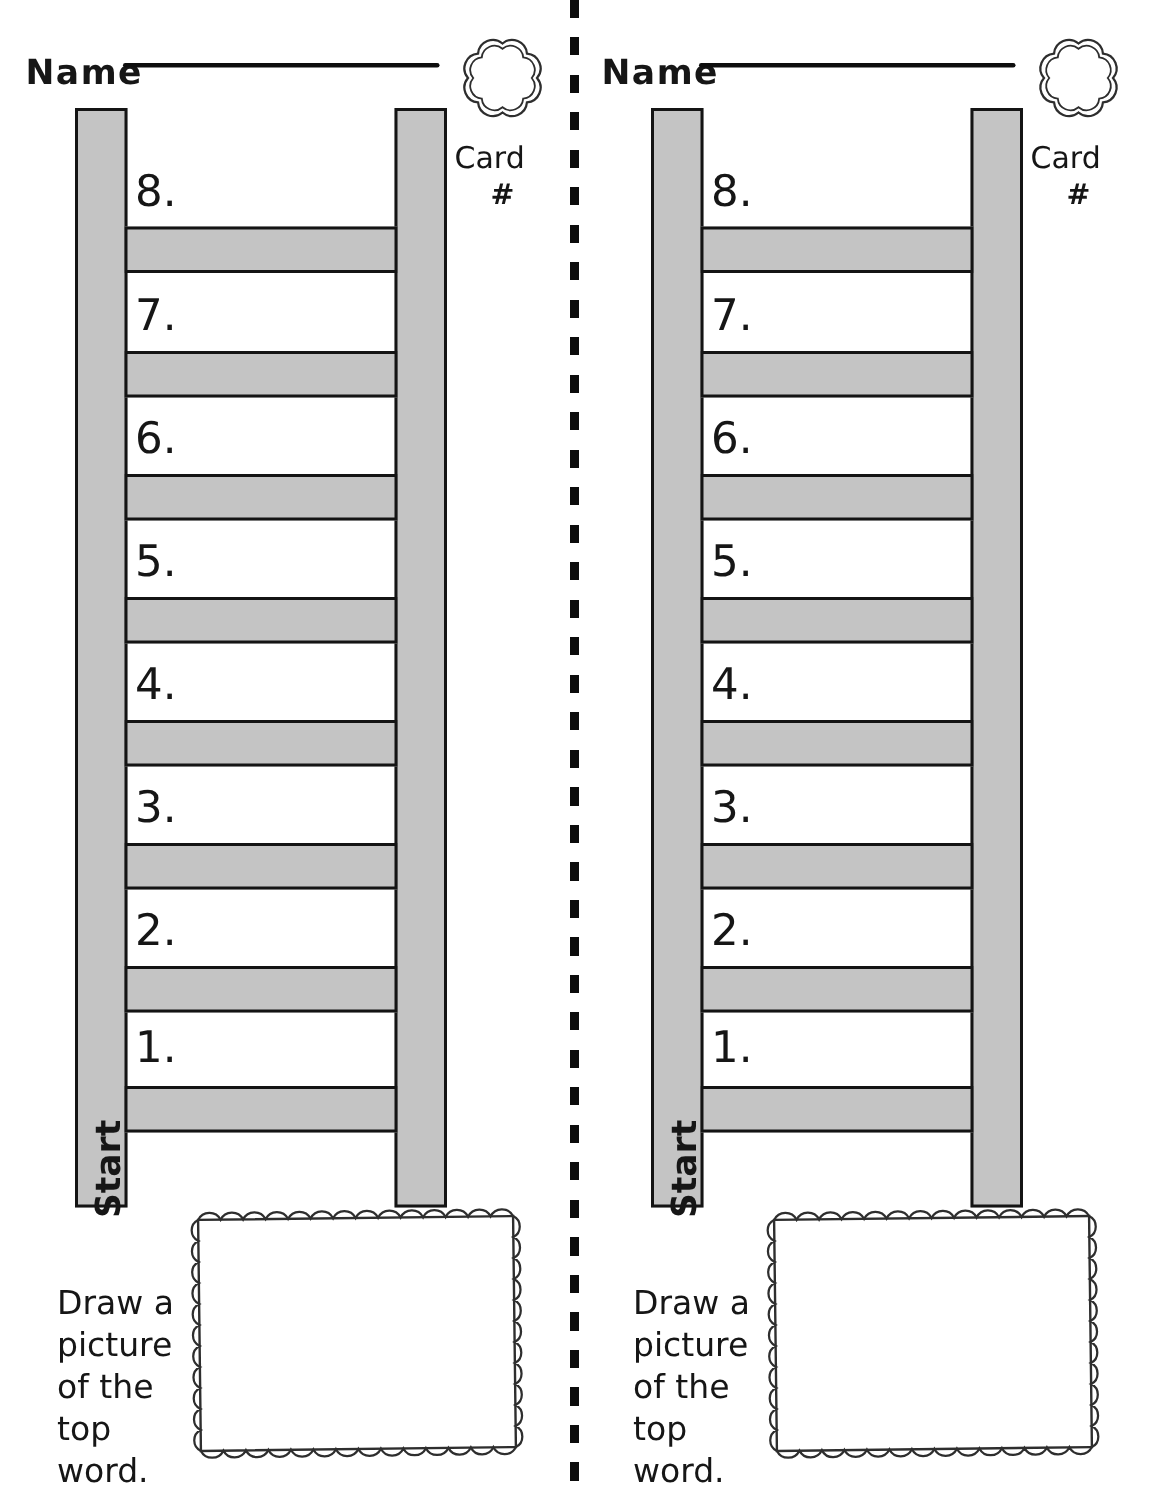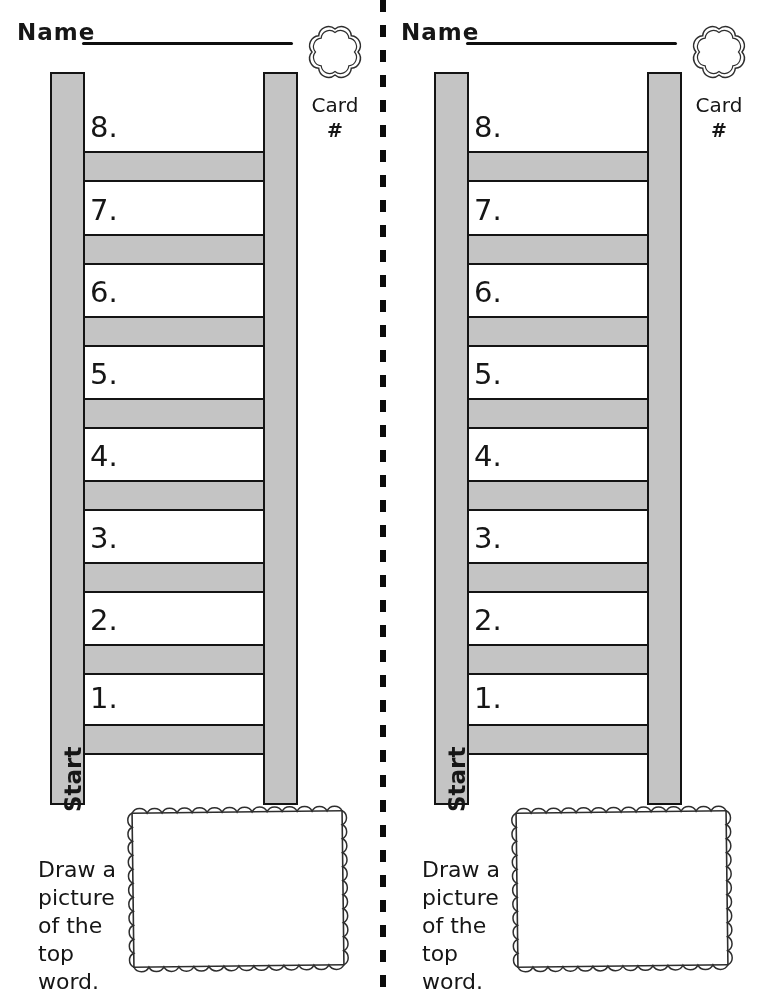--- a/index.html
+++ b/index.html
@@ -9,25 +9,25 @@
     overflow:hidden;
   }
   .divider{
     position:absolute;left:380px;top:0;width:6px;height:994px;
     background:repeating-linear-gradient(to bottom,#0c0c0c 0 12px,transparent 12px 25px);
   }
   .half{position:absolute;top:0;width:384px;height:994px;}
   #half-0{left:0;}
   #half-1{left:384px;}
 
-  .name-label{position:absolute;left:17px;top:19px;font-size:23px;font-weight:600;letter-spacing:1px;}
+  .name-label{position:absolute;left:17px;top:36px;font-size:23px;font-weight:600;letter-spacing:1px;}
   .name-line{position:absolute;left:82px;top:42px;width:211px;height:3px;background:#0e0e0e;border-radius:2px;}
 
   .badge{position:absolute;left:303px;top:18px;width:64px;height:68px;}
-  .card-label{position:absolute;left:303px;top:93px;width:64px;text-align:center;font-size:20px;}
+  .card-label{position:absolute;left:303px;top:93px;width:64px;text-align:left;font-size:20px;}
   .card-symbol{position:absolute;left:303px;top:119px;width:64px;text-align:center;font-size:19px;font-weight:600;}
 
   .rail{position:absolute;top:72px;width:35px;height:733px;background:#c4c4c4;border:2px solid #141414;box-sizing:border-box;}
   .rail-left{left:50px;}
   .rail-right{left:263px;}
   .rung{position:absolute;left:83px;width:182px;height:31px;background:#c4c4c4;border:2px solid #141414;box-sizing:border-box;z-index:2;}
   .r0{top:151px}.r1{top:234px}.r2{top:316px}.r3{top:398px}.r4{top:480px}.r5{top:562px}.r6{top:644px}.r7{top:724px}
   .rung-label{position:absolute;left:90px;font-size:29px;line-height:1;z-index:3;}
   .l0{top:113px}.l1{top:196px}.l2{top:278px}.l3{top:360px}.l4{top:442px}.l5{top:524px}.l6{top:606px}.l7{top:684px}
 

